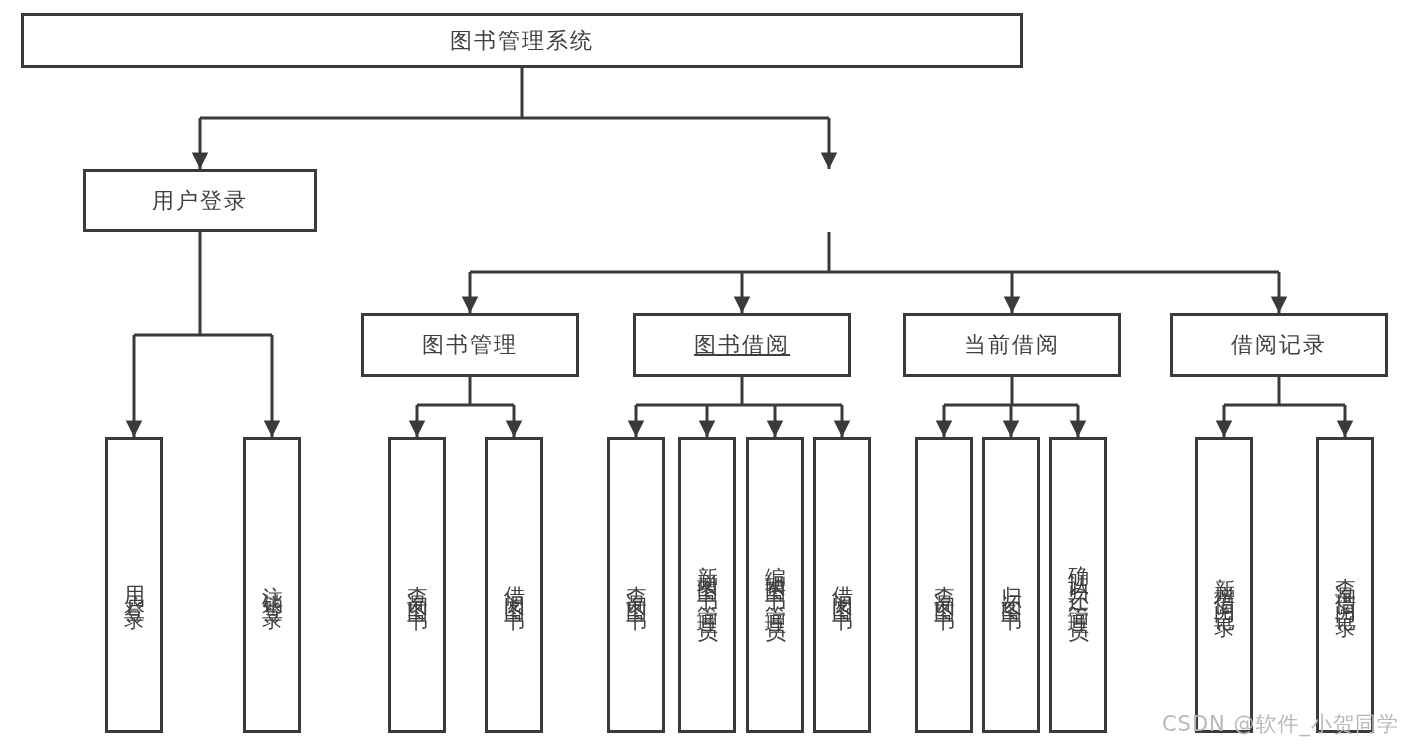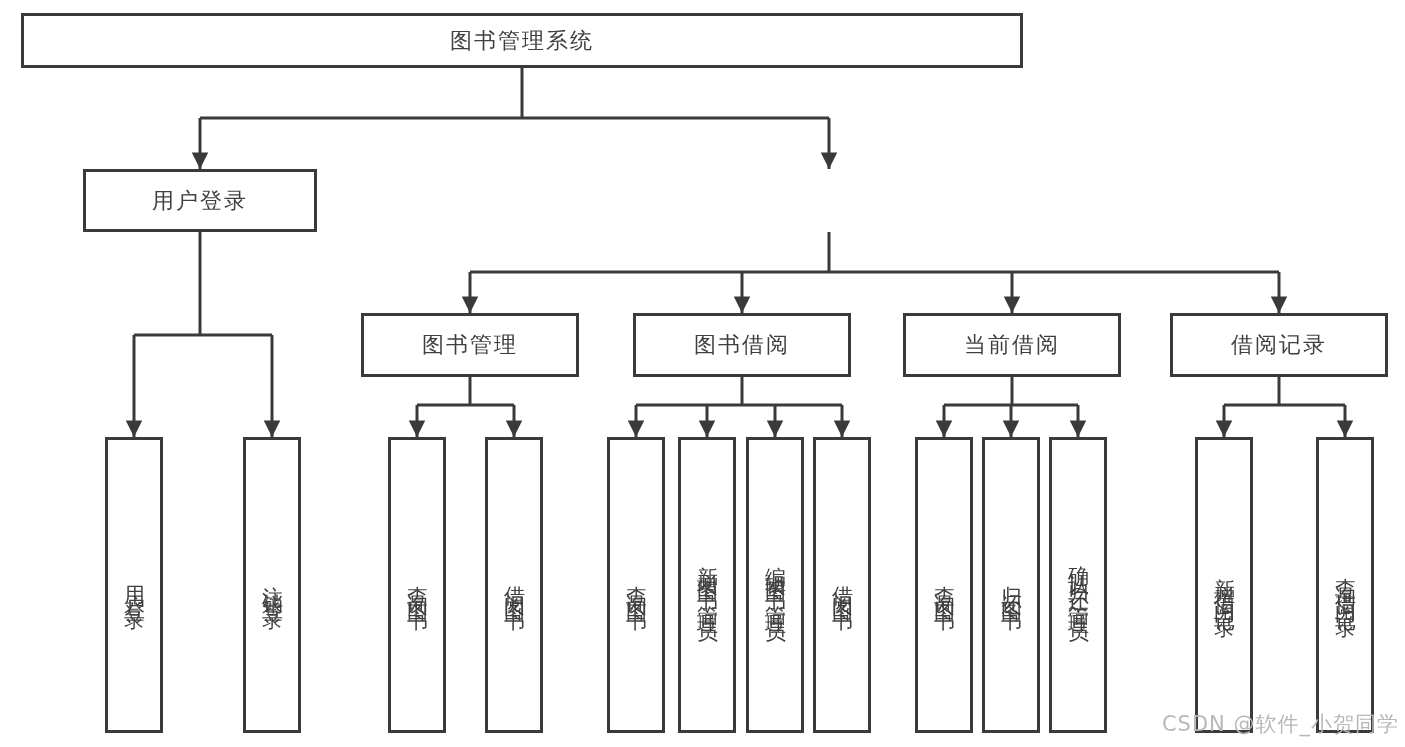--- a/index.html
+++ b/index.html
@@ -79,21 +79,21 @@
     <path d="M1224 405 H1345"></path>
     <path d="M1224 405 V437" marker-end="url(#arrow)"></path>
     <path d="M1345 405 V437" marker-end="url(#arrow)"></path>
   </svg>
 
   <div class="node" style="left:21px; top:13px; width:1002px; height:55px;">图书管理系统</div>
 
   <div class="node" style="left:83px; top:169px; width:234px; height:63px;">用户登录</div>
 
   <div class="node" style="left:361px; top:313px; width:218px; height:64px;">图书管理</div>
-  <div class="node" style="left:633px; top:313px; width:218px; height:64px;">图书借阅</div>
+  <div class="node" style="left:633px; top:313px; width:218px; height:64px;text-decoration:underline;">图书借阅</div>
   <div class="node" style="left:903px; top:313px; width:218px; height:64px;text-align:center;">当前借阅</div>
   <div class="node" style="left:1170px; top:313px; width:218px; height:64px;">借阅记录</div>
 
   <div class="node leaf" style="left:105px; top:437px; width:58px; height:296px;">用户登录</div>
   <div class="node leaf" style="left:243px; top:437px; width:58px; height:296px;">注销登录</div>
 
   <div class="node leaf" style="left:388px; top:437px; width:58px; height:296px;">查询图书</div>
   <div class="node leaf" style="left:485px; top:437px; width:58px; height:296px;">借阅图书</div>
 
   <div class="node leaf" style="left:607px; top:437px; width:58px; height:296px;">查询图书</div>

